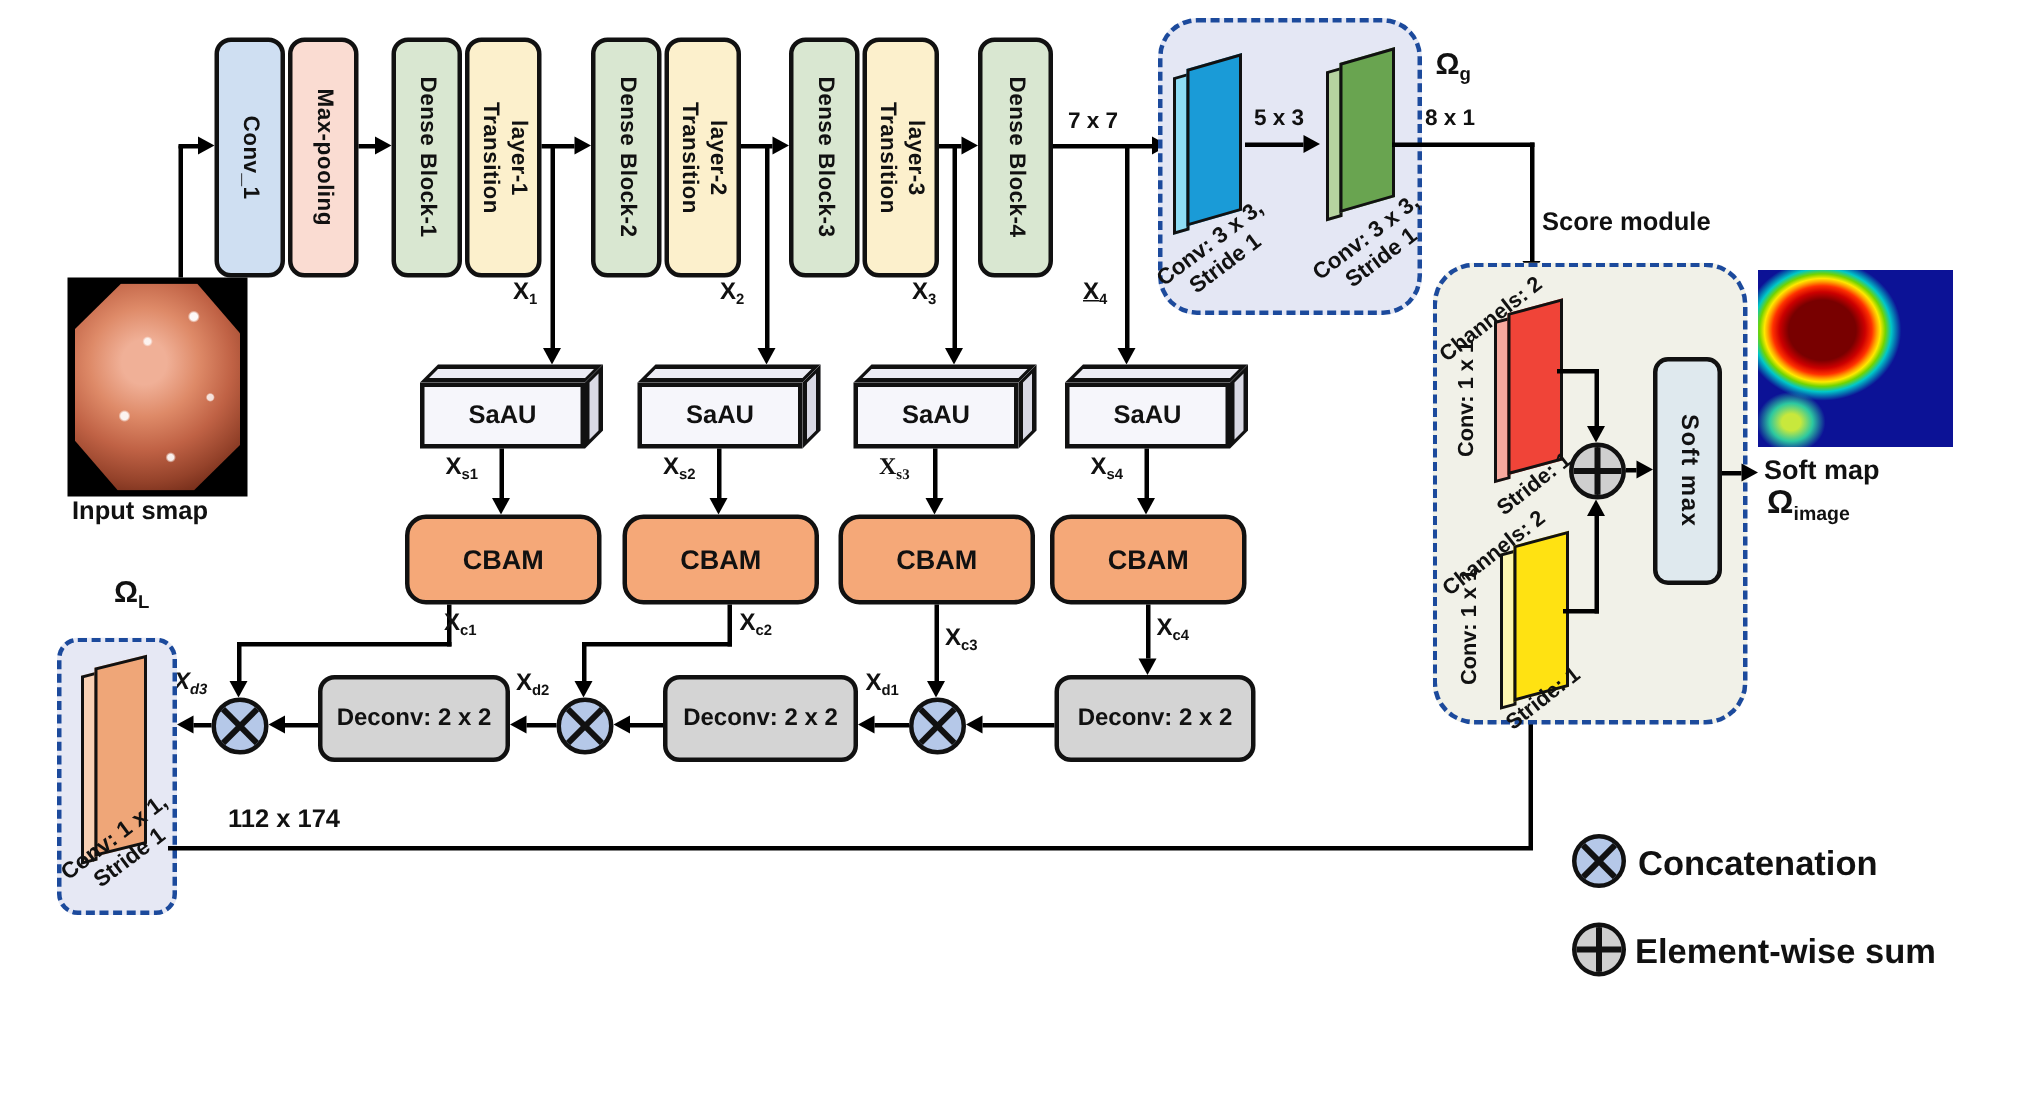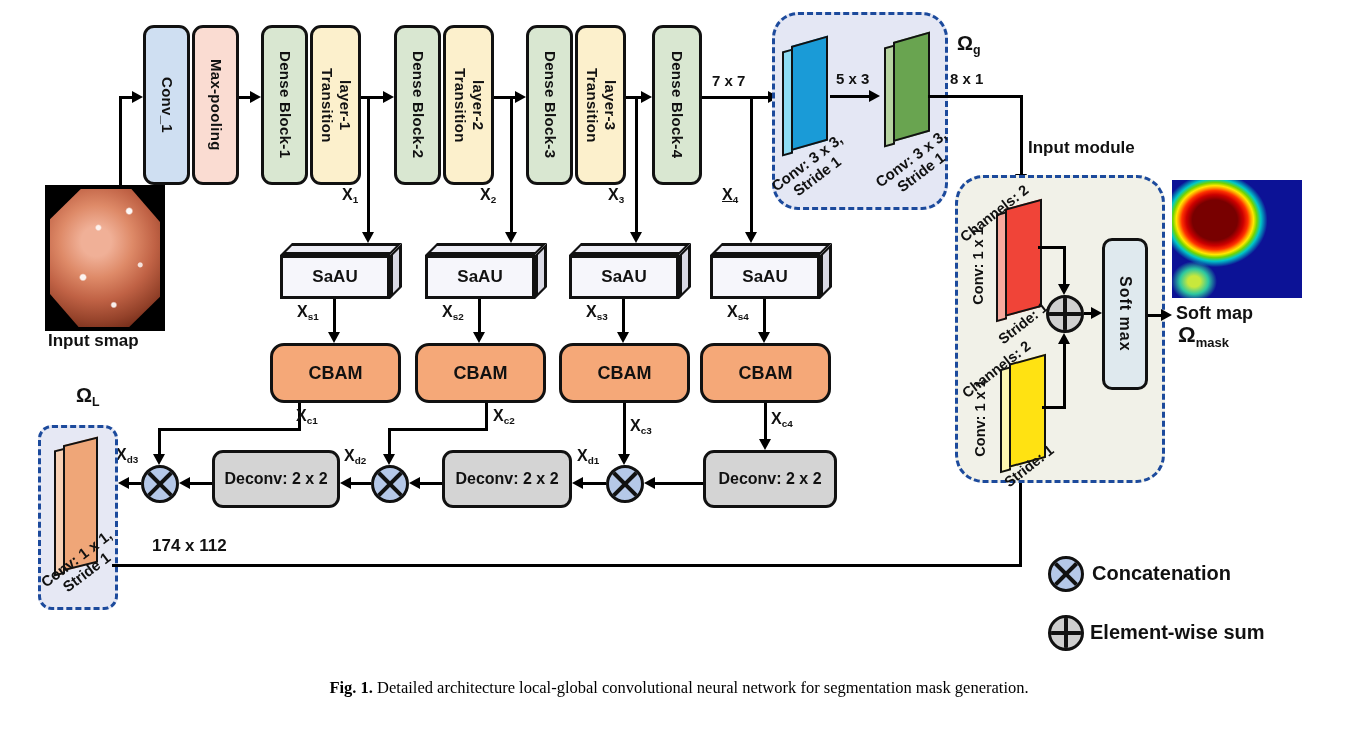--- a/index.html
+++ b/index.html
@@ -75,21 +75,21 @@
       radial-gradient(circle at 44% 28%, rgba(255,255,255,.85) 0 2px, transparent 3.5px),
       radial-gradient(circle at 82% 55%, rgba(255,255,255,.8) 0 2px, transparent 3px),
       radial-gradient(circle at 42% 38%, #f0b097 0 14%, #de8a68 34%, #c06245 55%, #94422a 75%, #6b2715 90%, #3c1208 100%);}
   
   .heatmap{position:absolute;left:1172px;top:180px;width:130px;height:118px;
     background:
       radial-gradient(56px 50px at 33% 34%, #780000 0 40%, #cc0000 51%, #ff3000 59%, #ffa600 65%, #ffe800 69%, #72d400 75%, #00c8c8 82%, rgba(12,18,150,0) 94%),
       radial-gradient(26px 23px at 17% 86%, #c8e83c 0 24%, #2cc8a0 55%, rgba(12,18,150,0) 88%),
       #0c1296;}
   
-  .legend-text{position:absolute;font-weight:700;font-size:20px;white-space:nowrap;}
+  .legend-text{position:absolute;font-weight:700;font-size:23px;white-space:nowrap;}
   .caption{position:absolute;left:0;top:678px;width:100%;text-align:center;
            font-family:"Liberation Serif","DejaVu Serif",serif;font-size:16.5px;color:#000;}
   .cap-fig{font-weight:700;}
 </style>
 </head>
 <body>
 
 <div class="canvas">
 
   <div class="endoscope">
@@ -185,21 +185,21 @@
   </div>
 
   <div class="vl" style="left:333px;top:299px;height:33px;"></div>
   <div class="ar ar-d" style="left:328px;top:332px;"></div>
   <div class="lbl" style="left:297px;top:303px;"><span>X</span><sub>s1</sub></div>
   <div class="vl" style="left:478px;top:299px;height:33px;"></div>
   <div class="ar ar-d" style="left:473px;top:332px;"></div>
   <div class="lbl" style="left:442px;top:303px;"><span>X</span><sub>s2</sub></div>
   <div class="vl" style="left:622px;top:299px;height:33px;"></div>
   <div class="ar ar-d" style="left:617px;top:332px;"></div>
-  <div class="lbl" style="left:586px;top:303px;"><span>X</span><sub>s3</sub></div>
+  <div class="lbl" style="left:586px;top:303px;font-family:Liberation Serif, serif;"><span>X</span><sub>s3</sub></div>
   <div class="vl" style="left:763px;top:299px;height:33px;"></div>
   <div class="ar ar-d" style="left:758px;top:332px;"></div>
   <div class="lbl" style="left:727px;top:303px;"><span>X</span><sub>s4</sub></div>
 
   <div class="cbam" style="left:270px;">CBAM</div>
   <div class="cbam" style="left:415px;">CBAM</div>
   <div class="cbam" style="left:559px;">CBAM</div>
   <div class="cbam" style="left:700px;">CBAM</div>
 
   <div class="vl" style="left:298px;top:403px;height:28px;"></div>
@@ -236,37 +236,37 @@
   <div class="lbl" style="left:577px;top:447px;"><span>X</span><sub>d1</sub></div>
   <div class="hl" style="left:420px;top:482px;width:22px;"></div>
   <div class="ar ar-l" style="left:409px;top:477px;"></div>
   <div class="hl" style="left:351px;top:482px;width:20px;"></div>
   <div class="ar ar-l" style="left:340px;top:477px;"></div>
   <div class="lbl" style="left:344px;top:447px;"><span>X</span><sub>d2</sub></div>
   <div class="hl" style="left:190px;top:482px;width:22px;"></div>
   <div class="ar ar-l" style="left:179px;top:477px;"></div>
   <div class="hl" style="left:129px;top:482px;width:12px;"></div>
   <div class="ar ar-l" style="left:118px;top:477px;"></div>
-  <div class="lbl" style="left:116px;top:446px;"><span>X</span><sub>d3</sub></div>
+  <div class="lbl" style="left:116px;top:446px;font-style:italic;"><span>X</span><sub>d3</sub></div>
 
   <div class="lbl om" style="left:76px;top:384px;"><span>Ω</span><sub>L</sub></div>
   <div class="module" style="left:38px;top:425px;width:80px;height:185px;border-radius:14px;background:#e6e8f4;"></div>
   <div class="slab" style="left:54px;top:442px;width:44px;height:126px;transform:skewY(-14deg);">
     <div class="sl-side" style="background:#f8d0b4;"></div>
     <div class="sl-front" style="background:#efa678;"></div>
   </div>
   <div class="diag" style="left:24px;top:548px;width:115px;">Conv: 1 x 1,
 Stride 1</div>
 
-  <div class="lbl" style="left:152px;top:536px;font-size:17px;">174 x 112</div>
+  <div class="lbl" style="left:152px;top:536px;font-size:17px;">112 x 174</div>
   <div class="hl" style="left:112px;top:564px;width:910px;"></div>
   <div class="vl" style="left:1019px;top:472px;height:93px;"></div>
   <div class="ar ar-u" style="left:1014px;top:461px;"></div>
 
-  <div class="lbl" style="left:1028px;top:138px;font-size:17px;">Input module</div>
+  <div class="lbl" style="left:1028px;top:138px;font-size:17px;">Score module</div>
   <div class="module" style="left:955px;top:175px;width:210px;height:308px;border-radius:28px;background:#f1f1e8;"></div>
 
   <div class="slab" style="left:996px;top:205px;width:46px;height:108px;transform:skewY(-15deg);">
     <div class="sl-side" style="background:#f7a99e;"></div>
     <div class="sl-front" style="background:#f04438;"></div>
   </div>
   <div class="diag1" style="left:950px;top:196px;width:112px;">Channels: 2</div>
   <div class="vrot" style="left:932px;top:258px;">Conv: 1 x 1</div>
   <div class="diag1" style="left:994px;top:315px;">Stride: 1</div>
 
@@ -285,26 +285,22 @@
   <div class="vl" style="left:1063px;top:344px;height:65px;"></div>
   <div class="ar ar-u" style="left:1058px;top:333px;"></div>
   <div class="circ sum" style="left:1046px;top:295px;"></div>
 
   <div class="hl" style="left:1084px;top:312px;width:7px;"></div>
   <div class="ar ar-r" style="left:1091px;top:307px;"></div>
   <div class="softmax">Soft max</div>
   <div class="hl" style="left:1148px;top:314px;width:13px;"></div>
   <div class="ar ar-r" style="left:1161px;top:309px;"></div>
   <div class="lbl" style="left:1176px;top:303px;font-size:18px;">Soft map</div>
-  <div class="lbl" style="left:1178px;top:322px;font-size:22px;"><span>Ω</span><sub style="font-size:13px;">mask</sub></div>
+  <div class="lbl" style="left:1178px;top:322px;font-size:22px;"><span>Ω</span><sub style="font-size:13px;">image</sub></div>
   <div class="heatmap"></div>
 
   <div class="circ concat" style="left:1048px;top:556px;width:36px;height:36px;"></div>
   <div class="legend-text" style="left:1092px;top:562px;">Concatenation</div>
   <div class="circ sum" style="left:1048px;top:615px;width:36px;height:36px;"></div>
   <div class="legend-text" style="left:1090px;top:621px;">Element-wise sum</div>
 
-  <div class="caption">
-    <span class="cap-fig">Fig. 1.</span>
-    <span>Detailed architecture local-global convolutional neural network for segmentation mask generation.</span>
-  </div>
 
 </div>
 
 </body></html>

